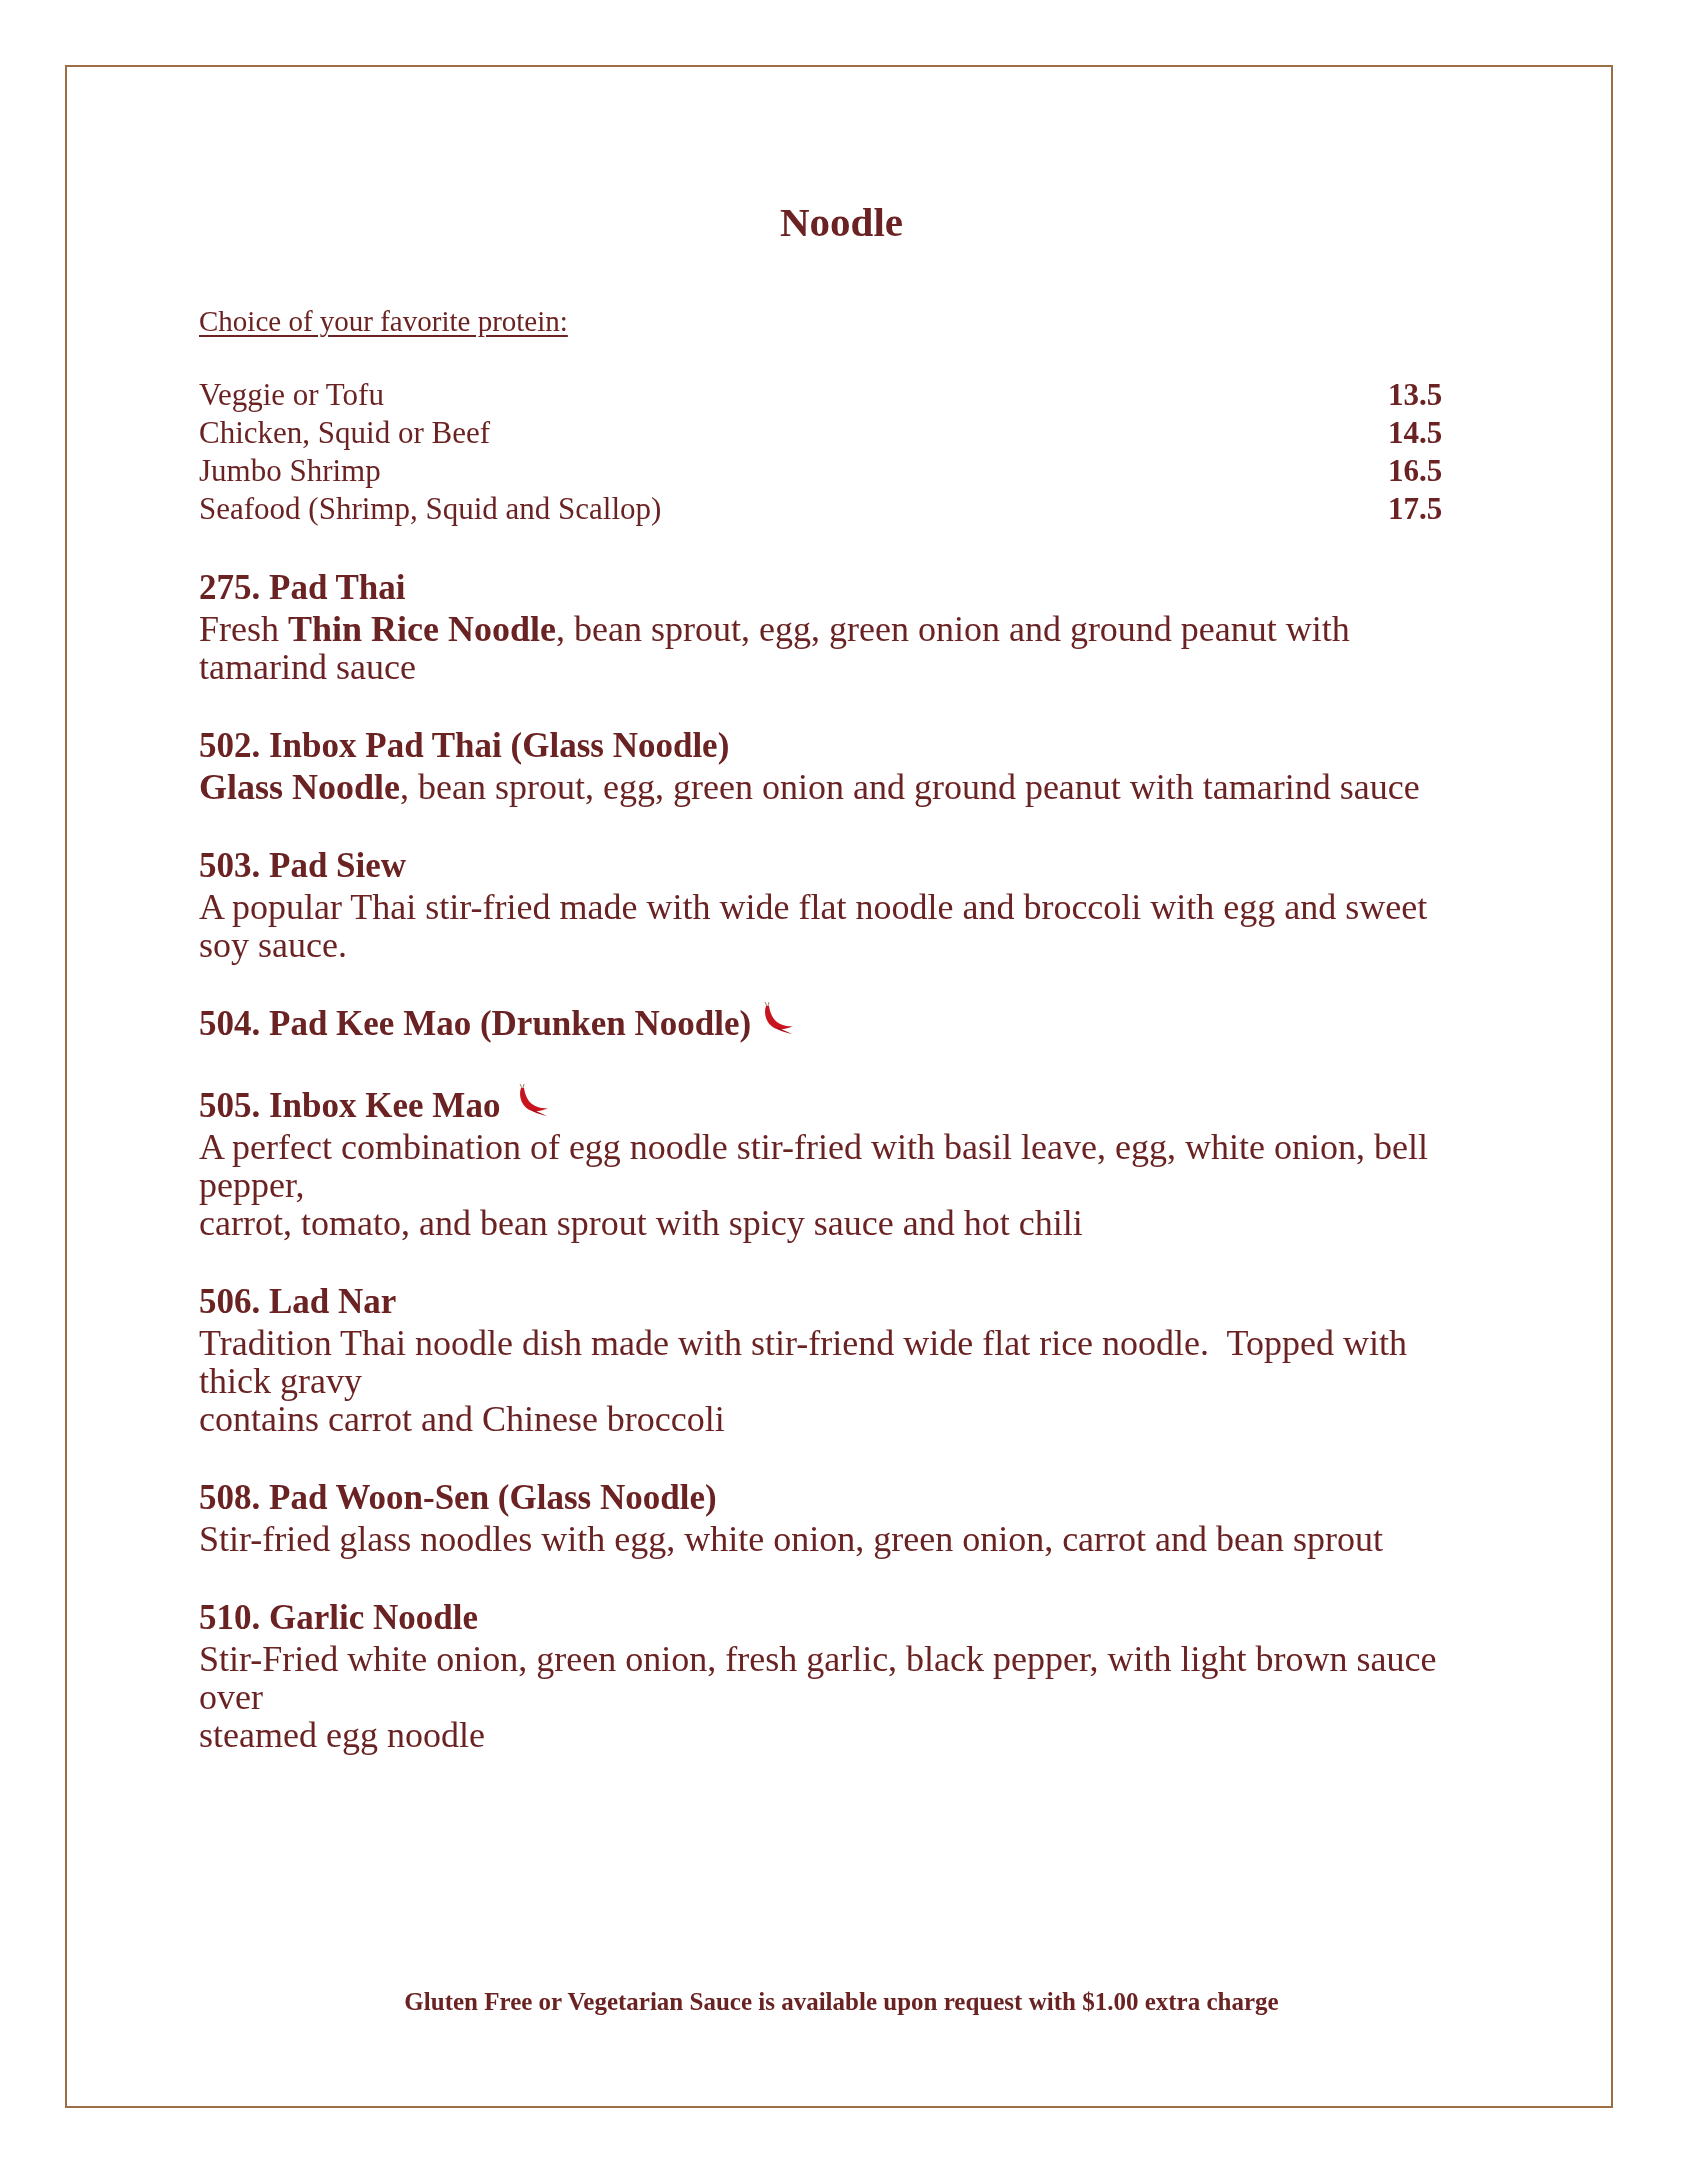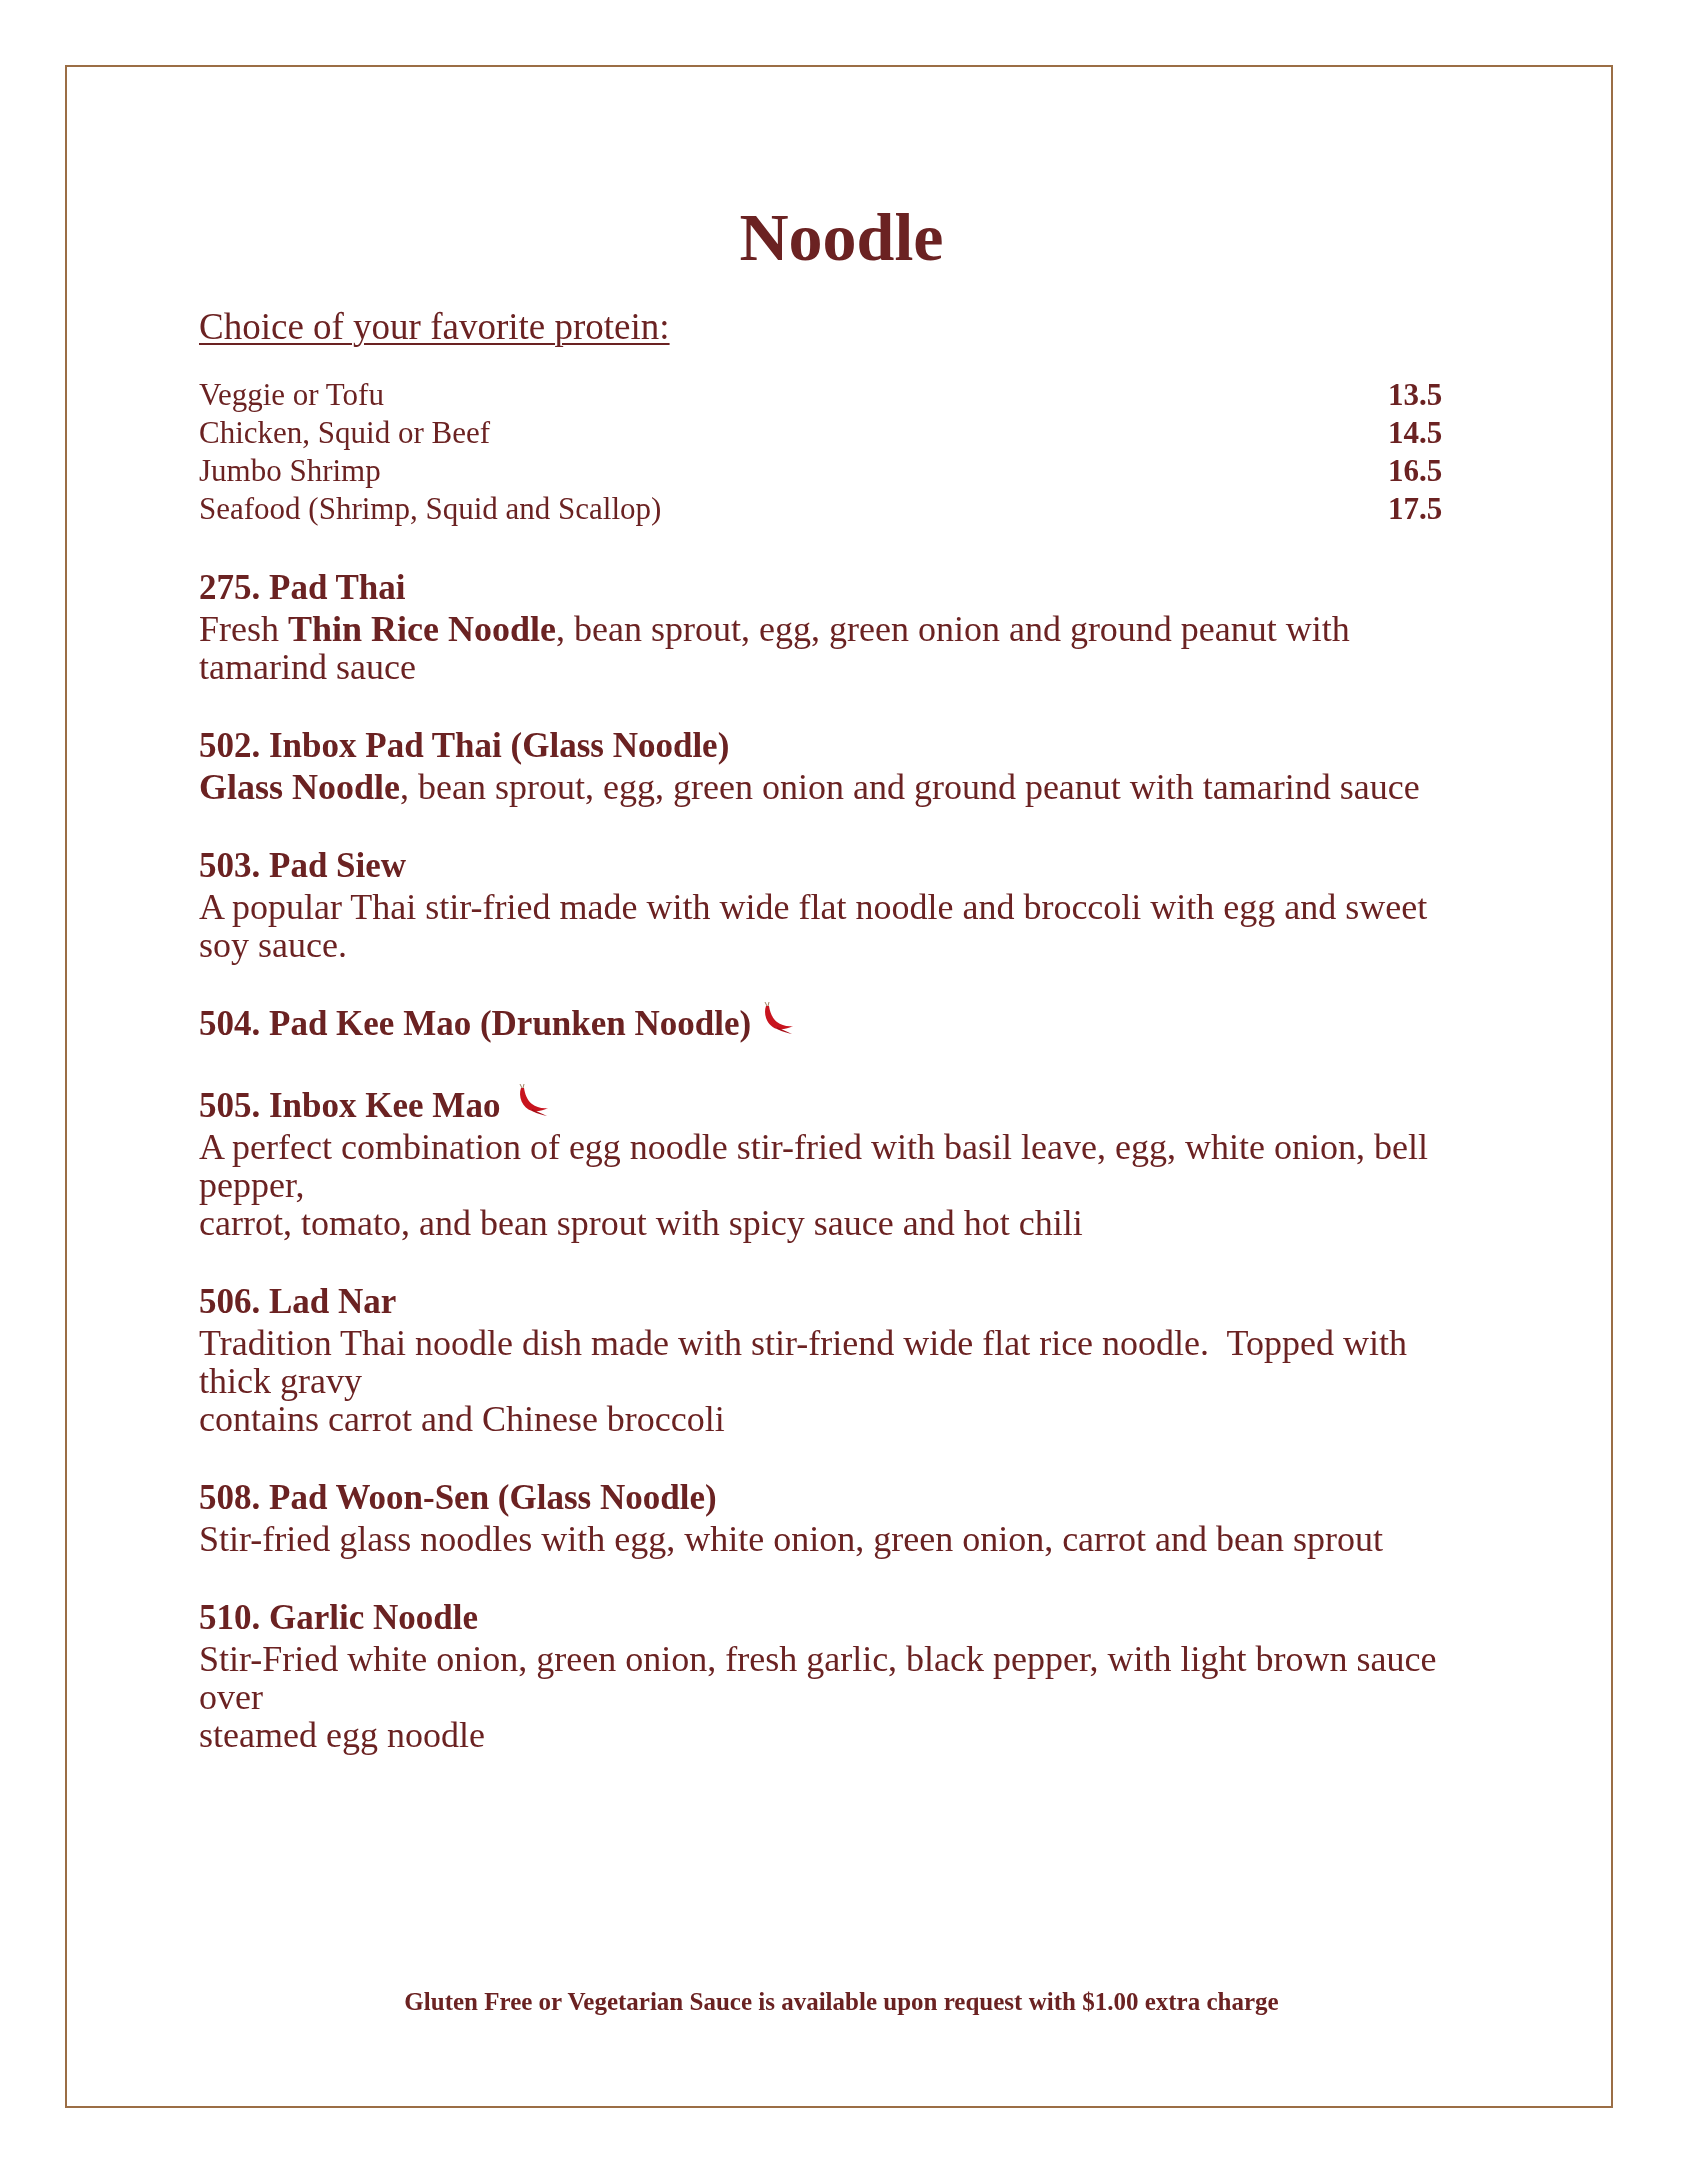--- a/index.html
+++ b/index.html
@@ -1,22 +1,22 @@
 <!DOCTYPE html>
 <html><head>
 <meta charset="utf-8">
 <style>
   html, body { margin: 0; padding: 0; background: #ffffff; }
   body { width: 1683px; height: 2178px; position: relative; overflow: hidden;
          font-family: "Liberation Serif", "DejaVu Serif", serif; color: #6b2222; }
   .frame { position: absolute; left: 65px; top: 65px; width: 1548px; height: 2043px;
            border: 2px solid #9b6e45; box-sizing: border-box; }
   .title { position: absolute; left: 0; top: 198px; width: 1683px; text-align: center;
-           font-size: 68px; font-weight: bold; color: #6b2222; letter-spacing: 0px; }
-  .protein-heading { position: absolute; left: 199px; top: 305px; font-size: 37px;
+           font-size: 41px; font-weight: bold; color: #6b2222; letter-spacing: 0px; }
+  .protein-heading { position: absolute; left: 199px; top: 305px; font-size: 29px;
                      text-decoration: underline; text-underline-offset: 4px; text-decoration-thickness: 1.5px; }
   .protein-list { position: absolute; left: 199px; top: 376px; width: 1246px; }
   .protein-row { display: flex; justify-content: space-between; height: 38px; line-height: 38px; font-size: 31px; }
   .protein-price { font-weight: bold; width: 57px; text-align: left; }
   .items { position: absolute; left: 199px; top: 566px; width: 1287px; }
   .item { margin-bottom: 38px; }
   .item-title { font-size: 35px; font-weight: bold; line-height: 44px; height: 44px; display: flex; align-items: center; }
   .item-desc { font-size: 36px; line-height: 38px; white-space: pre-line; }
   .item-desc b { font-weight: bold; }
   .chili { display: inline-block; width: 40px; height: 44px; margin-left: 4px; vertical-align: middle; position: relative; top: -6px; }

